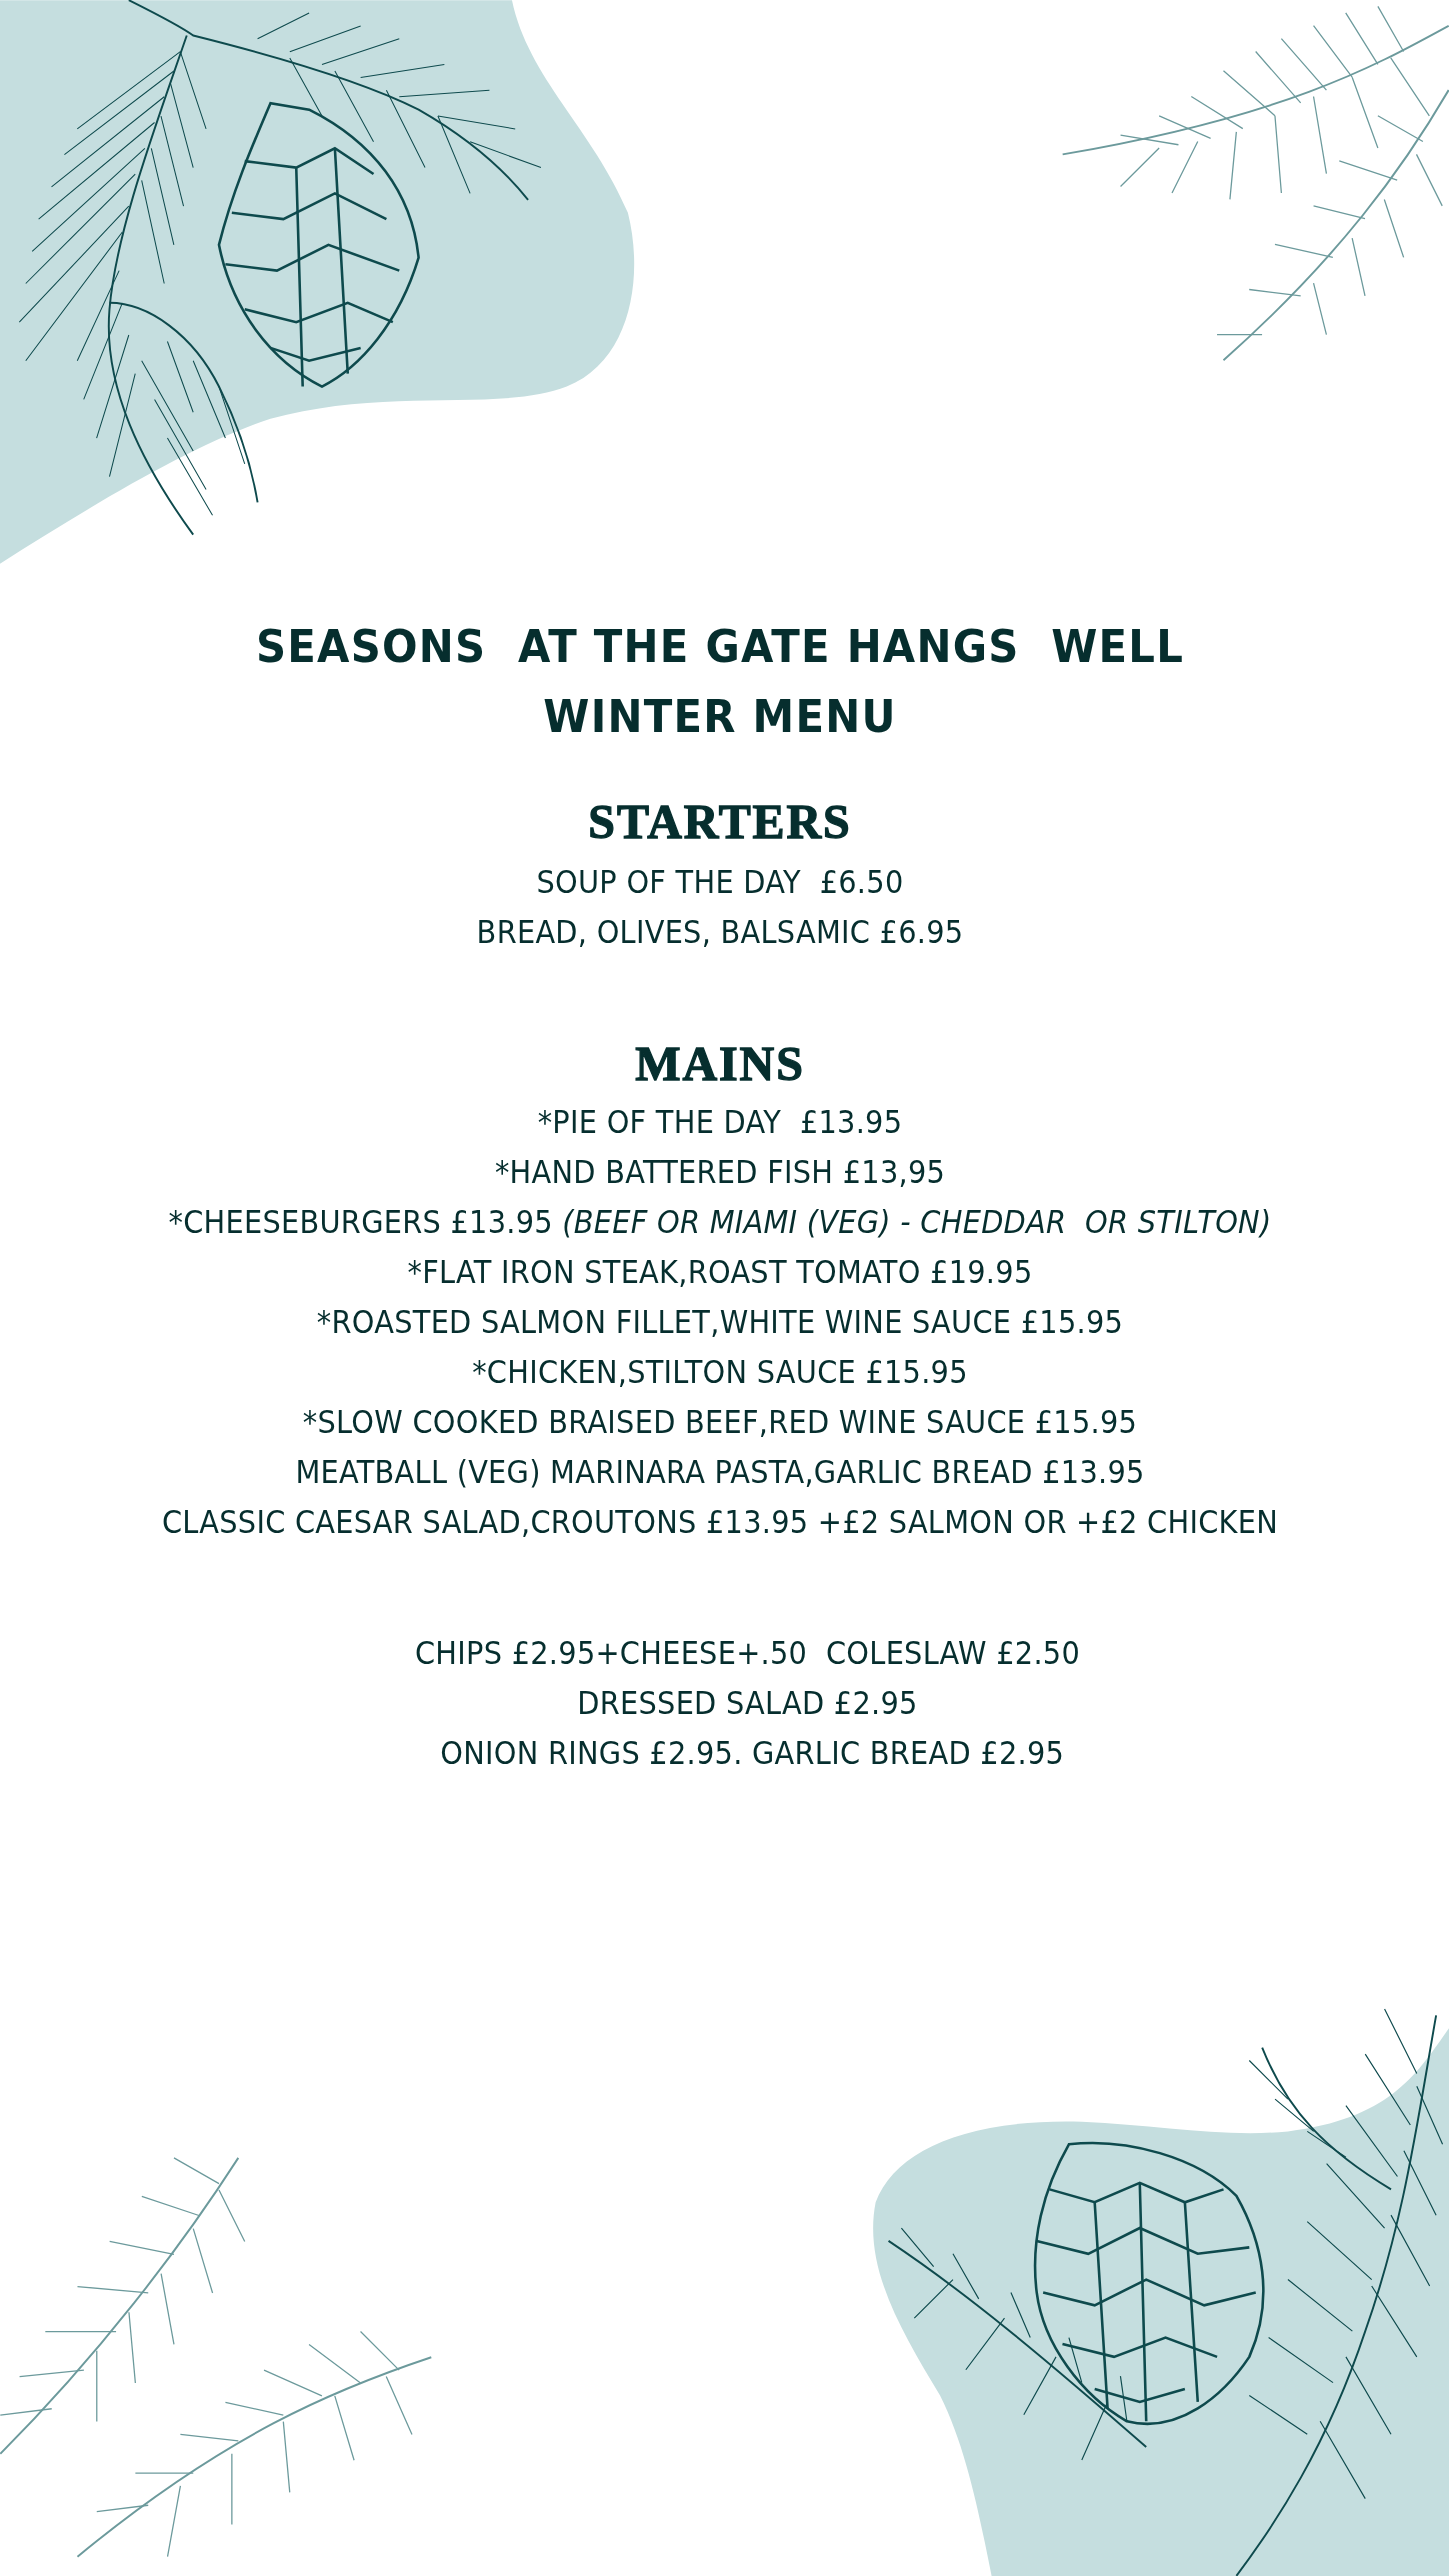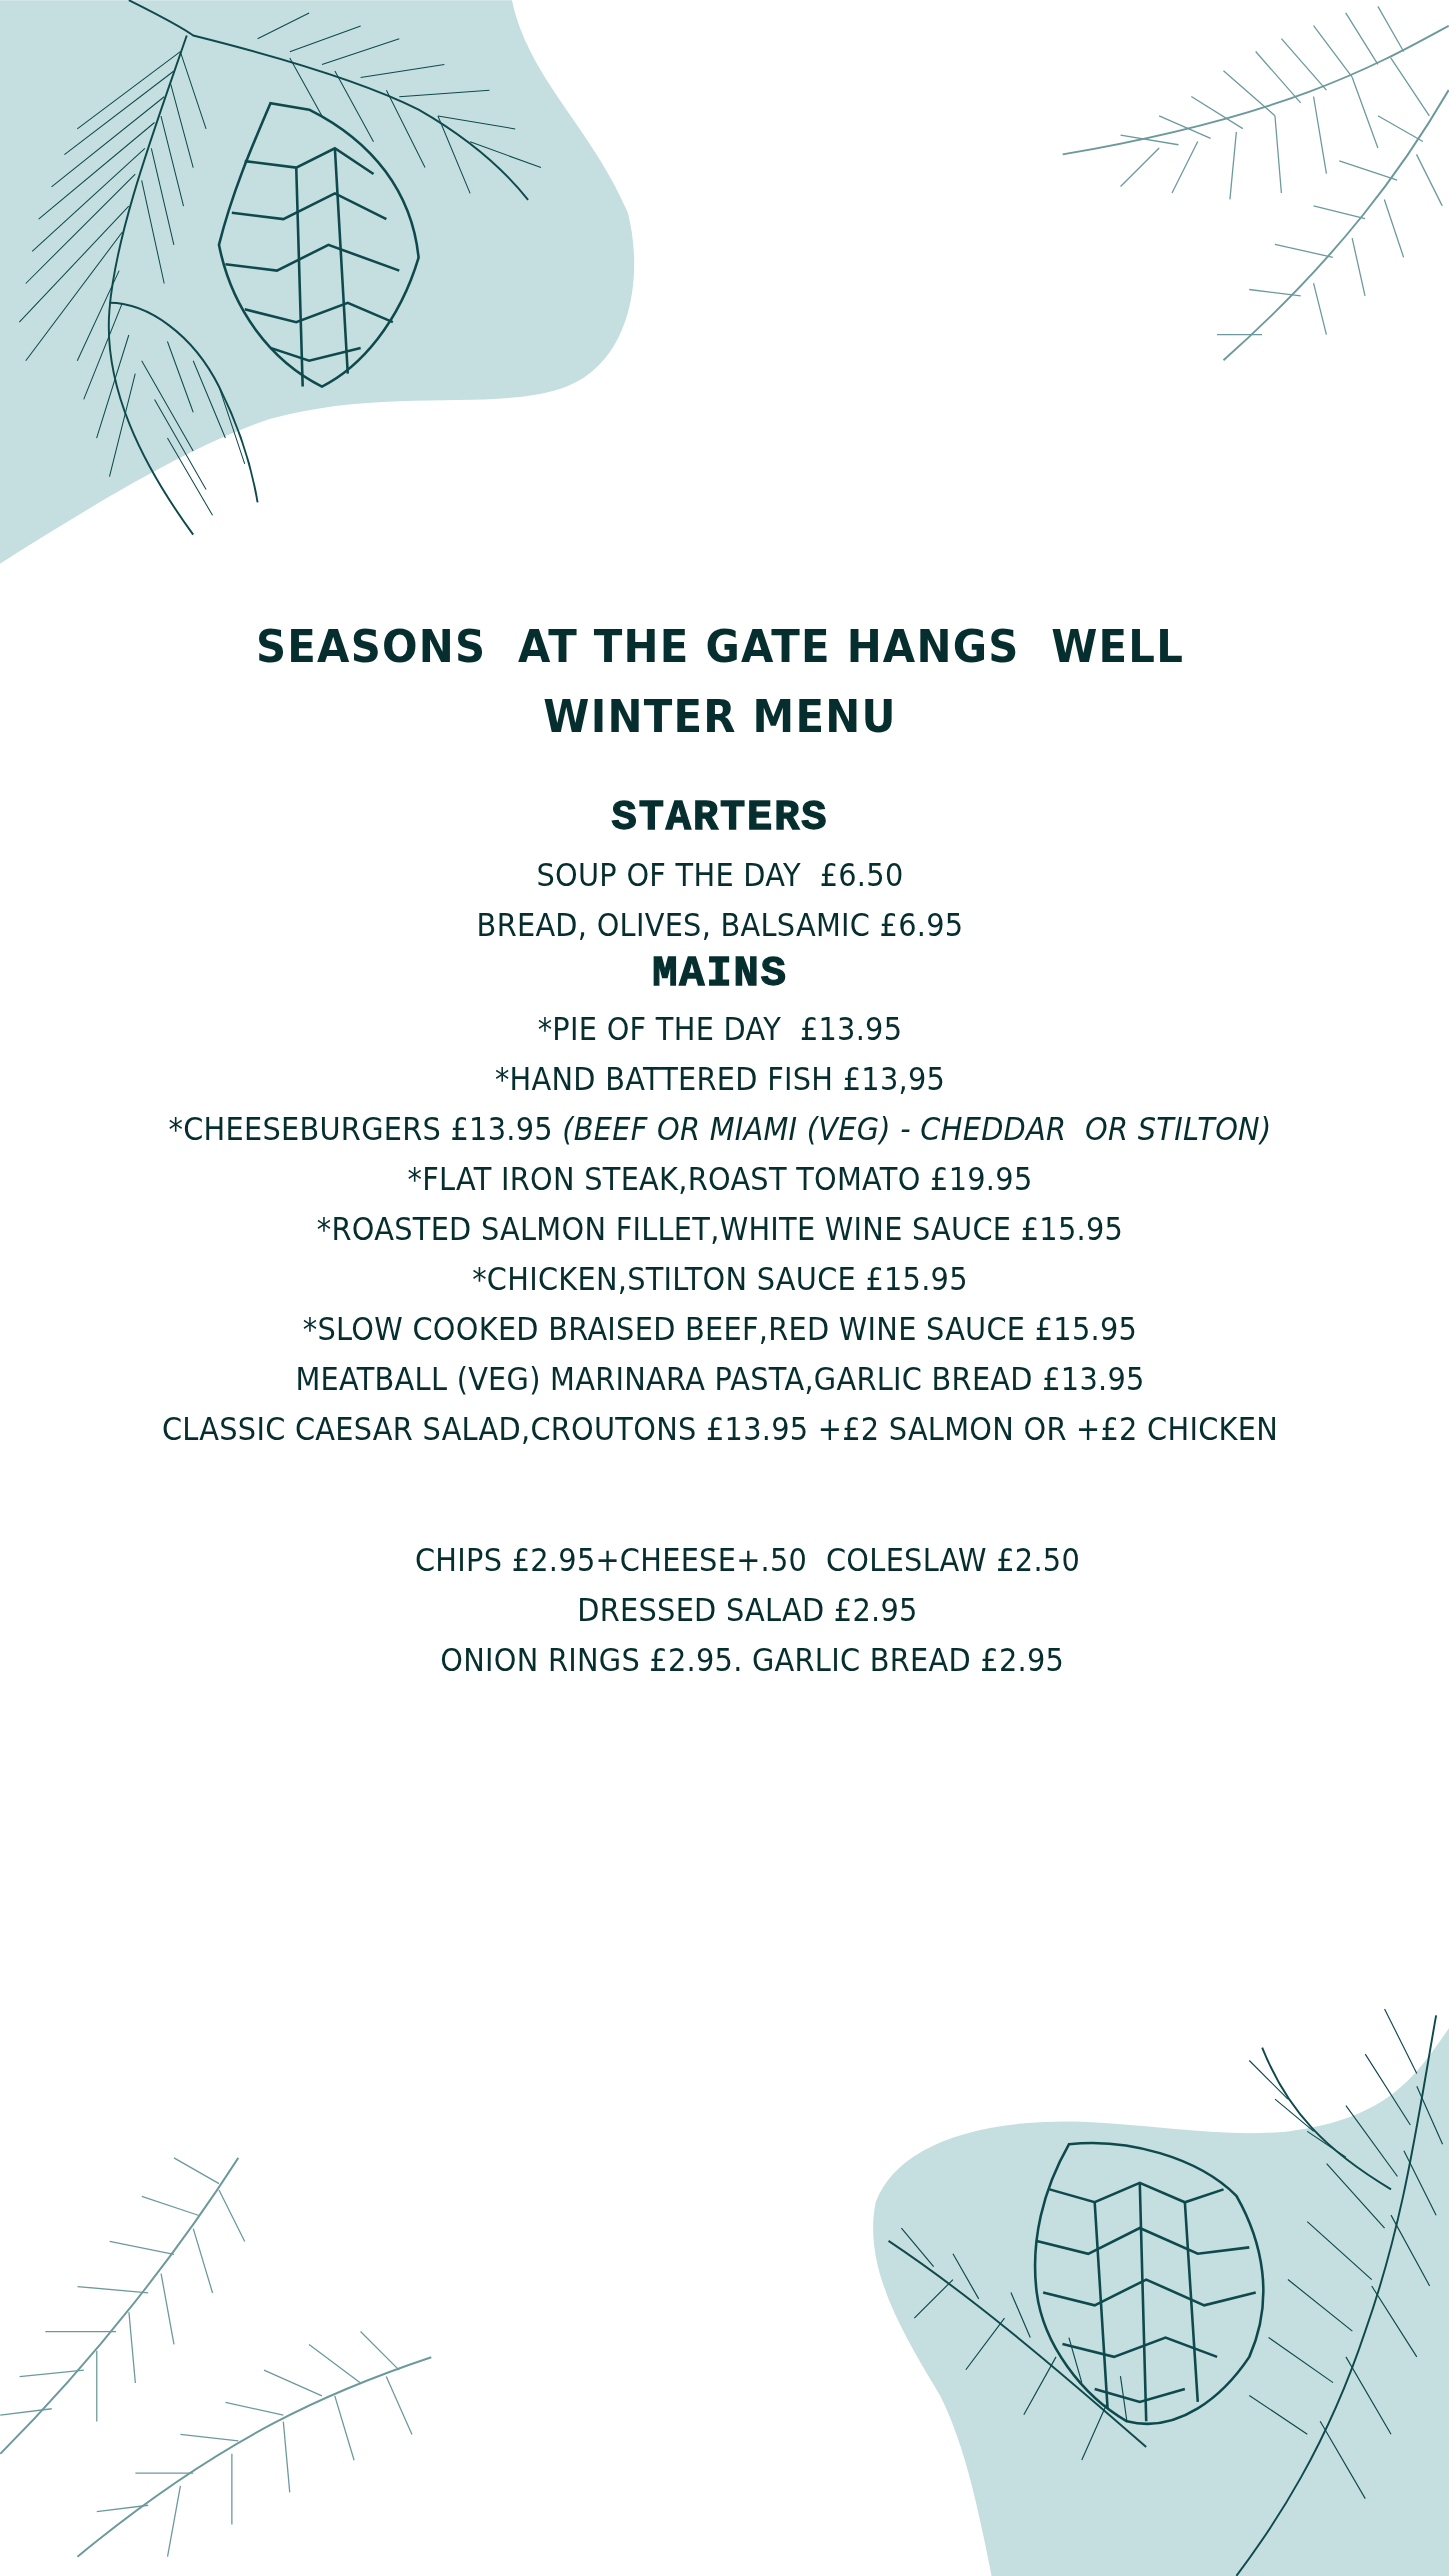--- a/index.html
+++ b/index.html
@@ -12,34 +12,34 @@
     .menu {
       position: absolute; left: 0; right: 9px; top: 612px;
       text-align: center;
     }
     .title {
       font-family: "DejaVu Sans", sans-serif; font-weight: bold;
       font-size: 45px; letter-spacing: 1.3px; line-height: 70px;
       margin: 0; transform: scaleX(0.93);
     }
     .section-heading {
-      font-family: Liberation Mono, monospace; font-weight: 900;
-      font-size: 42px; letter-spacing: 1.9px; margin: 0;
+      font-family: Liberation Serif, serif; font-weight: 900;
+      font-size: 48px; letter-spacing: 1.9px; margin: 0;
       -webkit-text-stroke: 1.3px #062e2e;
     }
     .line {
       font-family: "DejaVu Sans", sans-serif;
       font-size: 32px; line-height: 50px; margin: 0;
       letter-spacing: 0.3px; white-space: pre;
       transform: scaleX(0.9); transform-origin: center;
     }
     .line em { font-style: italic; }
     .sec-starters { margin-top: 42px; }
     .sec-starters .section-heading { margin-bottom: 7.7px; }
-    .sec-mains { }
+    .sec-mains { margin-top: 79px; }
     .sec-mains .section-heading { margin-bottom: 6.4px; }
     .note { margin-top: 50px; }
     .sec-sides { margin-top: 81px; padding-left: 55px; }
     .sec-sides .section-heading { margin-bottom: 7.7px; }
   </style>
 </head>
 <body>
 
 <svg class="deco" style="left:0;top:0" width="644" height="567" viewBox="0 0 1000 880">
   <path d="M0 0 L795 0 C820 120 920 200 975 330 C1000 430 980 560 880 600 C780 640 600 600 420 650 C300 690 150 780 0 875 Z" fill="#c5dedf"></path>

